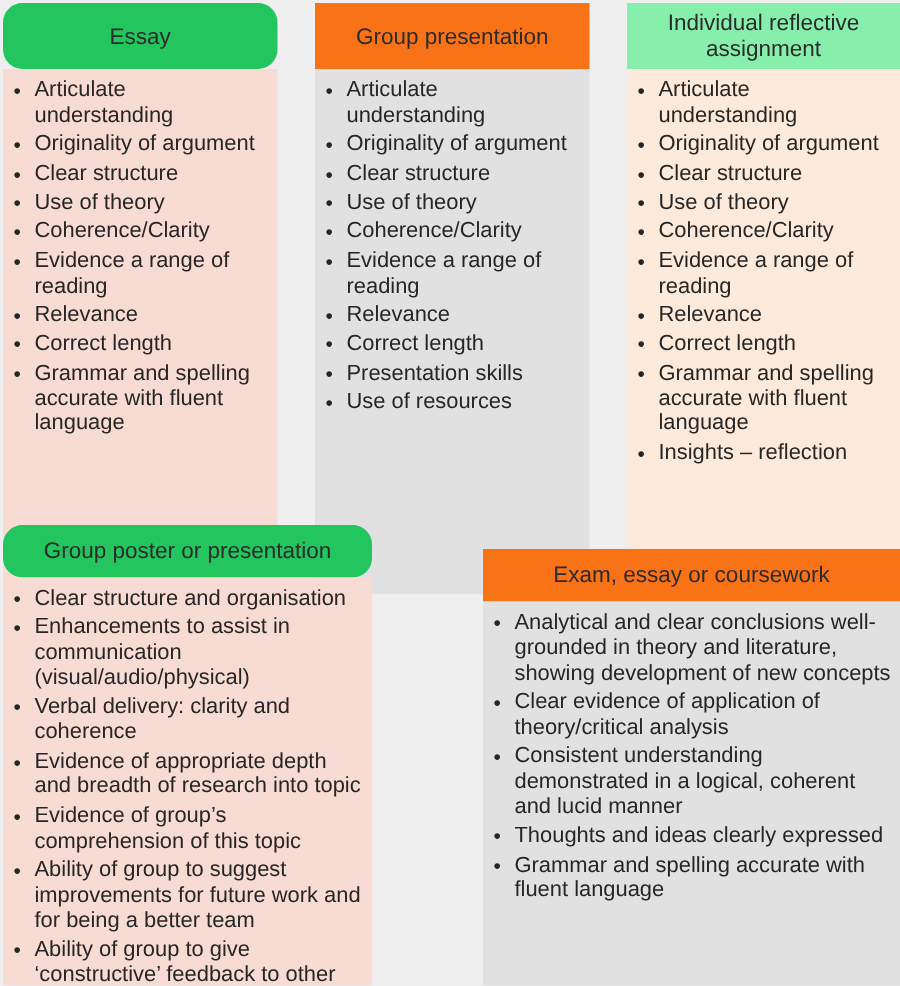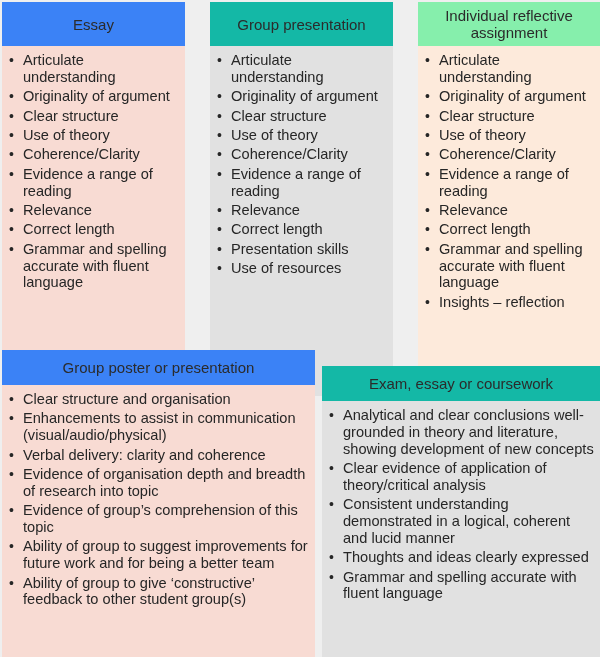--- a/index.html
+++ b/index.html
@@ -20,34 +20,34 @@
     .body { box-sizing: border-box; padding: 6px 6px 0 7px; }
     ul { list-style: none; margin: 0; padding: 0; }
     li {
       position: relative; padding-left: 14px;
       font-size: 14.6px; line-height: 16.8px; margin-bottom: 2.6px;
     }
     li::before {
       content: "\2022"; position: absolute; left: 0; top: 0;
       font-size: 14px;
     }
-    .orange-h { background: #3b82f6; }
+    .orange-h { background: #22c55e; border-radius: 13px; }
     .orange-b { background: #f8dbd3; }
-    .grey-h { background: #14b8a6; }
+    .grey-h { background: #f97316; }
     .grey-b { background: #e1e1e1; }
     .gold-h { background: #86efac; }
     .gold-b { background: #fdeadb; }
 
     #essay { left: 2px; top: 2px; width: 183px; height: 338px; }
     #grouppres { left: 210px; top: 2px; width: 183px; height: 338px; }
     #indiv { left: 418px; top: 2px; width: 182px; height: 338px; }
     .top .hdr { height: 44px; }
     .top .body { height: 350px; }
 
-    #poster { left: 2px; top: 350px; width: 313px; height: 307px; }
+    #poster { left: 2px; top: 350px; width: 246px; height: 307px; }
     #exam { left: 322px; top: 350px; width: 278px; height: 307px; margin-top: 16px; }
     .bottom .hdr { height: 35px; }
     .bottom .body { height: 272px; padding-top: 6px; }
   </style>
 </head>
 <body>
 
 <div class="box top" id="essay">
   <div class="hdr orange-h">Essay</div>
   <div class="body orange-b">
@@ -101,21 +101,21 @@
   </div>
 </div>
 
 <div class="box bottom" id="poster">
   <div class="hdr orange-h">Group poster or presentation</div>
   <div class="body orange-b">
     <ul>
         <li>Clear structure and organisation</li>
         <li>Enhancements to assist in communication (visual/audio/physical)</li>
         <li>Verbal delivery: clarity and coherence</li>
-        <li>Evidence of organisation depth and breadth of research into topic</li>
+        <li>Evidence of appropriate depth and breadth of research into topic</li>
         <li>Evidence of group’s comprehension of this topic</li>
         <li>Ability of group to suggest improvements for future work and for being a better team</li>
         <li>Ability of group to give ‘constructive’ feedback to other student group(s)</li>
       </ul>
   </div>
 </div>
 
 <div class="box bottom" id="exam">
   <div class="hdr grey-h">Exam, essay or coursework</div>
   <div class="body grey-b">

